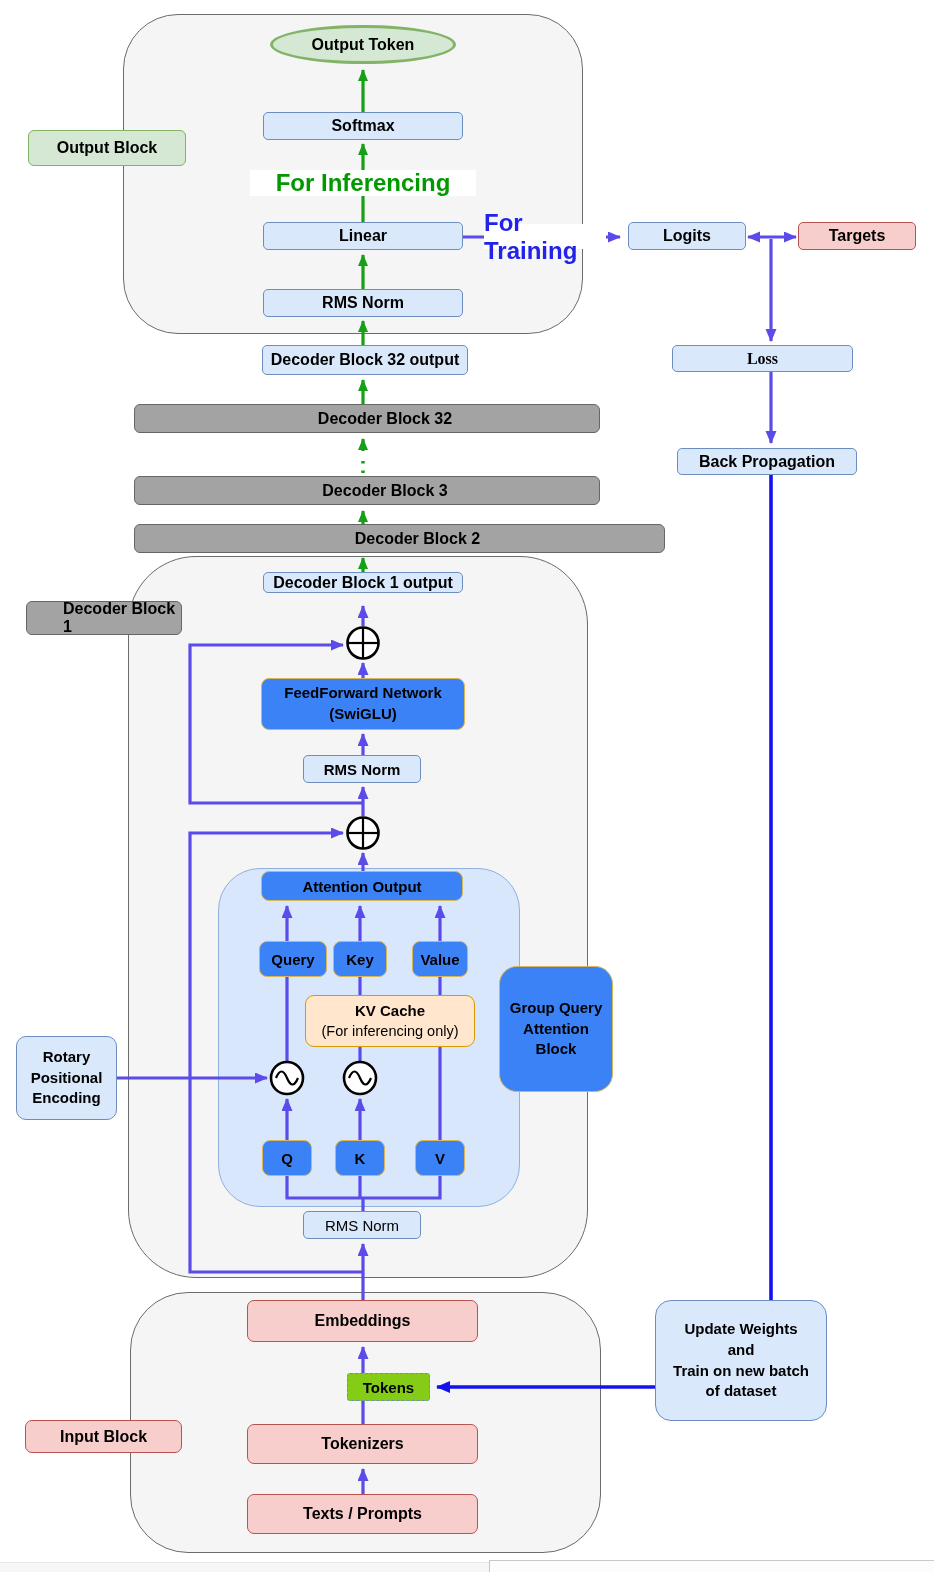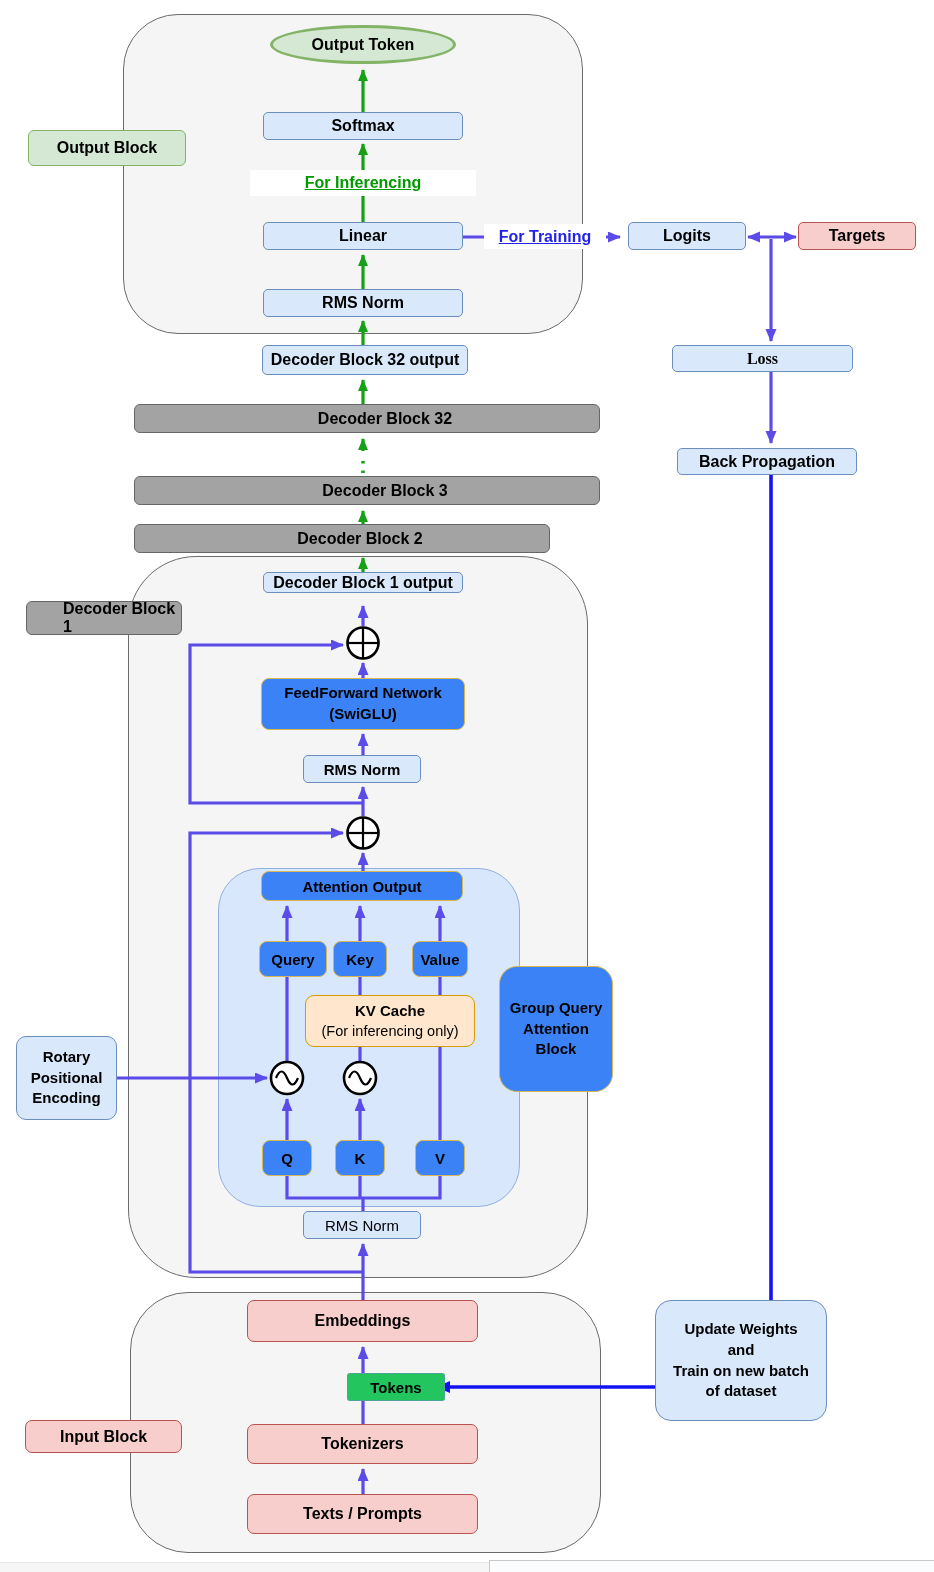--- a/index.html
+++ b/index.html
@@ -16,21 +16,21 @@
   .yellow{background:#3b82f6;border:1.4px solid #d6b656;border-radius:8px;}
   .orange{background:#ffe6cc;border:1.4px solid #d79b00;border-radius:9px;}
   .red{background:#f8cecc;border:1.4px solid #b85450;border-radius:7px;}
   .green{background:#d5e8d4;border:1.4px solid #82b366;border-radius:6px;}
   .label-float{z-index:4;}
   .ellipse{border-radius:50%;border-width:3px;}
   .attn-container{background:#d9e7fc;border:1.4px solid #90b0dd;border-radius:42px;z-index:1;}
   .txt-green{color:#009900;}
   .txt-blue{color:#2222e8;}
   .whitebg{background:#ffffff;}
-  .fs15{font-size:15px;} .fs16{font-size:16px;} .fs14{font-size:14.5px;} .fs19{font-size:16px;text-decoration:underline;}
+  .fs15{font-size:15px;} .fs16{font-size:16px;} .fs14{font-size:14.5px;} .fs19{font-size:24px;}
   .lh{line-height:1.38;}
   .footer-strip{background:#f6f6f7;border-top:1px solid #e8e8e8;z-index:0;}
   .footer-panel{background:#fbfcfe;border-top:1px solid #c9c9c9;border-left:1px solid #c9c9c9;z-index:0;}
 </style>
 </head>
 <body>
 
 <div class="abs footer-strip" style="left:0;top:1562px;width:934px;height:10px;"></div>
 <div class="abs footer-panel" style="left:489px;top:1560px;width:445px;height:12px;"></div>
 
@@ -130,21 +130,21 @@
 
 <div class="box label-float whitebg txt-blue bold fs19" style="left:484px;top:224px;width:122px;height:25px;position:absolute;">For Training</div>
 <div class="box blue bold fs16" style="left:628px;top:222px;width:118px;height:28px;">Logits</div>
 <div class="box red bold fs16" style="left:798px;top:222px;width:118px;height:28px;border-radius:5px;">Targets</div>
 <div class="box blue bold fs16" style="left:672px;top:345px;width:181px;height:27px;font-family:Liberation Serif, serif;">Loss</div>
 <div class="box blue bold fs16" style="left:677px;top:448px;width:180px;height:27px;">Back Propagation</div>
 
 <div class="box blue bold fs16" style="left:262px;top:345px;width:206px;height:30px;">Decoder Block 32 output</div>
 <div class="box gray bold fs16" style="left:134px;top:404px;width:466px;height:29px;">Decoder Block 32</div>
 <div class="box gray bold fs16" style="left:134px;top:476px;width:466px;height:29px;">Decoder Block 3</div>
-<div class="box gray bold fs16" style="left:134px;top:524px;width:416px;height:29px;border-radius:6px;">Decoder Block 2</div>
+<div class="box gray bold fs16" style="left:134px;top:524px;width:531px;height:29px;border-radius:6px;">Decoder Block 2</div>
 
 <div class="box blue bold fs16" style="left:263px;top:572px;width:200px;height:21px;">Decoder Block 1 output</div>
 <div class="box gray bold fs16 label-float" style="left:26px;top:601px;width:156px;height:34px;">Decoder Block 1</div>
 
 <div class="box yellow bold fs15 lh" style="left:261px;top:678px;width:204px;height:52px;">
   <span>FeedForward Network</span>
   <span>(SwiGLU)</span>
 </div>
 <div class="box blue bold fs15" style="left:303px;top:755px;width:118px;height:28px;">RMS Norm</div>
 
@@ -170,21 +170,21 @@
   <span>Encoding</span>
 </div>
 
 <div class="box yellow bold fs15" style="left:262px;top:1140px;width:50px;height:36px;">Q</div>
 <div class="box yellow bold fs15" style="left:335px;top:1140px;width:50px;height:36px;">K</div>
 <div class="box yellow bold fs15" style="left:415px;top:1140px;width:50px;height:36px;">V</div>
 
 <div class="box blue fs15" style="left:303px;top:1211px;width:118px;height:28px;">RMS Norm</div>
 
 <div class="box red bold fs16" style="left:247px;top:1300px;width:231px;height:42px;">Embeddings</div>
-<div class="box bold fs15" style="left:347px;top:1373px;width:98px;height:28px;background:#22c55e;border:1.6px dashed #6c8ebf;border-radius:3px;">Tokens</div>
+<div class="box bold fs15" style="left:347px;top:1373px;width:83px;height:28px;background:#84cc16;border:1.6px dashed #6c8ebf;border-radius:3px;">Tokens</div>
 <div class="box red bold fs16" style="left:247px;top:1424px;width:231px;height:40px;">Tokenizers</div>
 <div class="box red bold fs16" style="left:247px;top:1494px;width:231px;height:40px;">Texts / Prompts</div>
 <div class="box red bold fs16 label-float" style="left:25px;top:1420px;width:157px;height:33px;">Input Block</div>
 
 <div class="box blue bold fs15 lh" style="left:655px;top:1300px;width:172px;height:121px;border-radius:16px;">
   <span>Update Weights</span>
   <span>and</span>
   <span>Train on new batch</span>
   <span>of dataset</span>
 </div>

